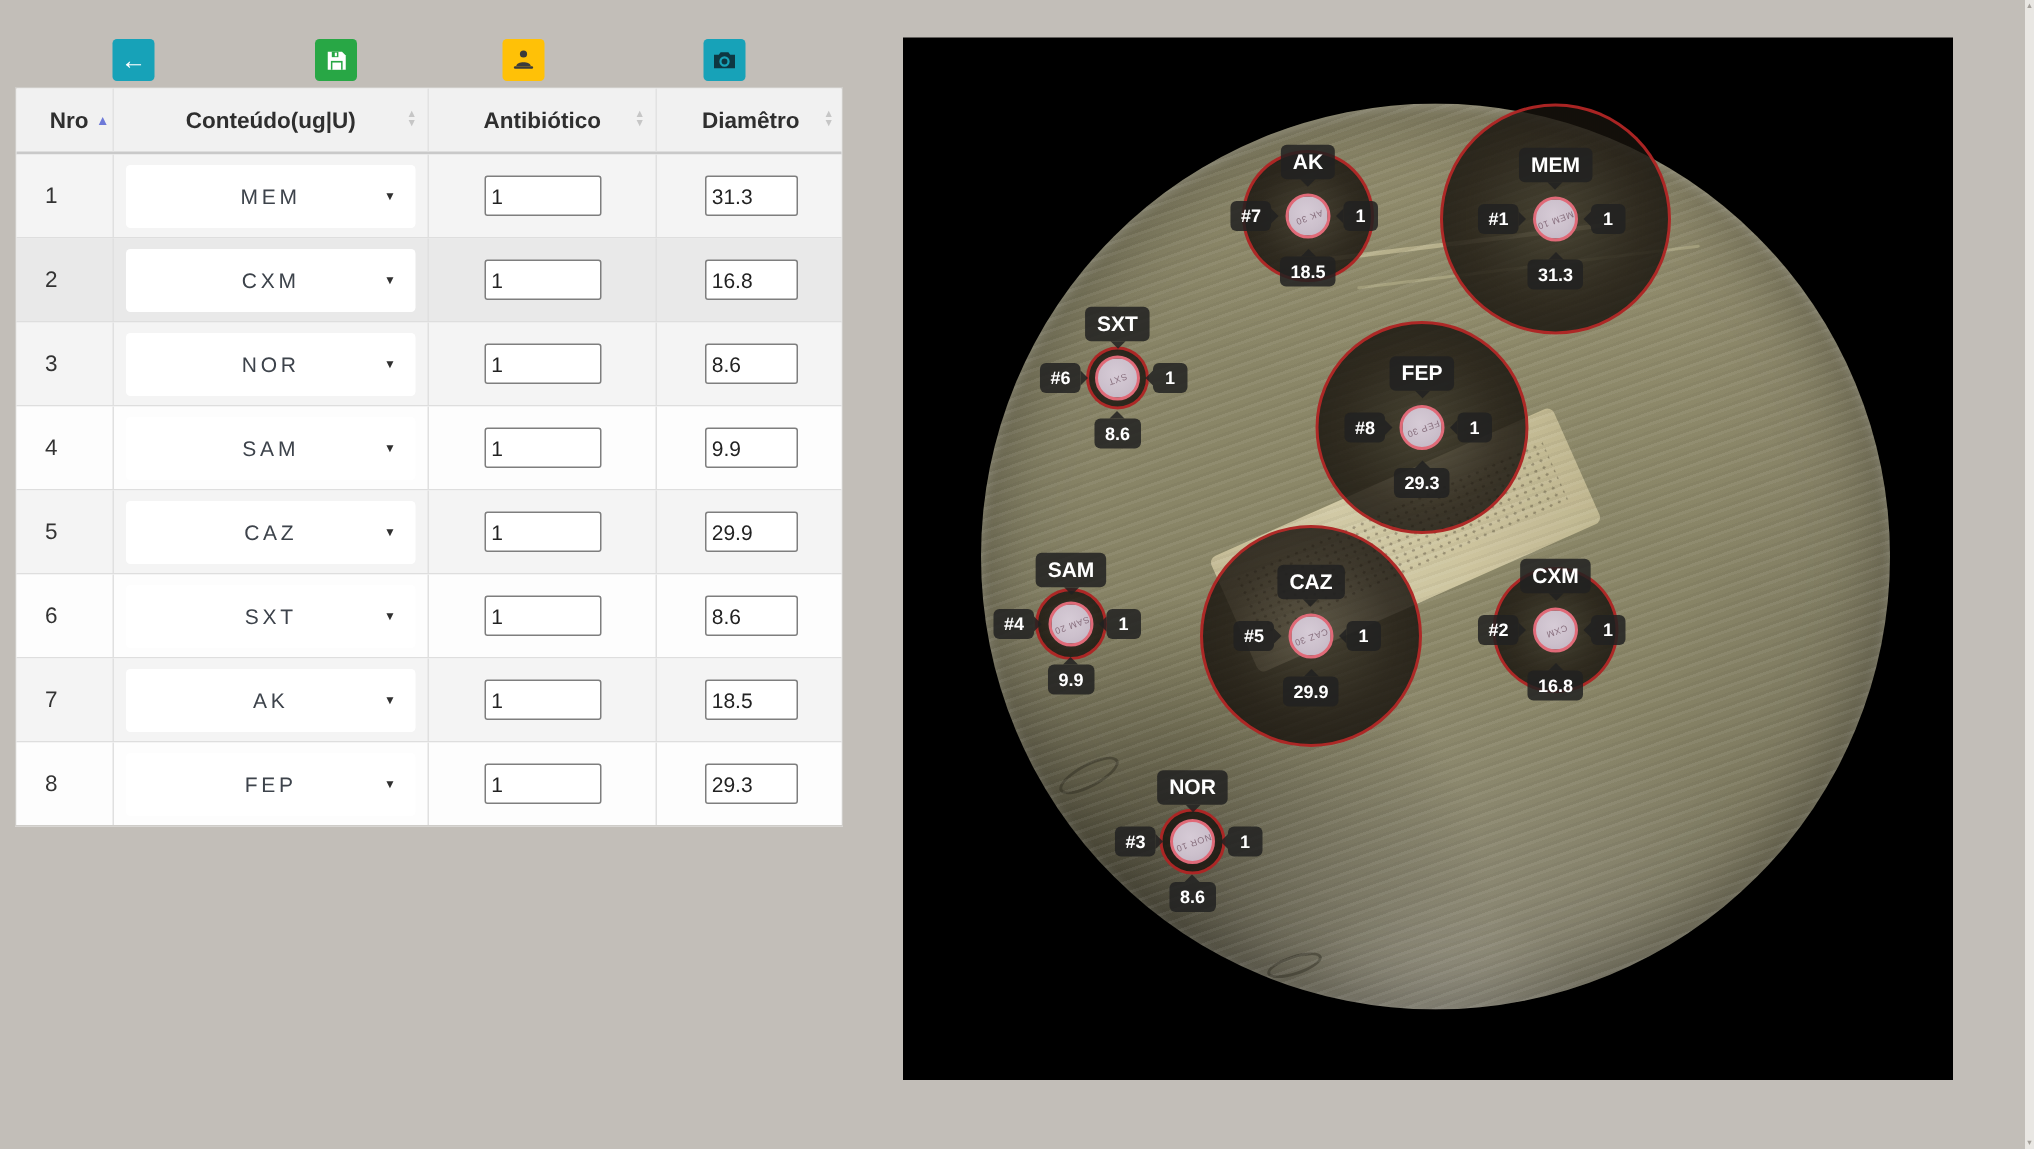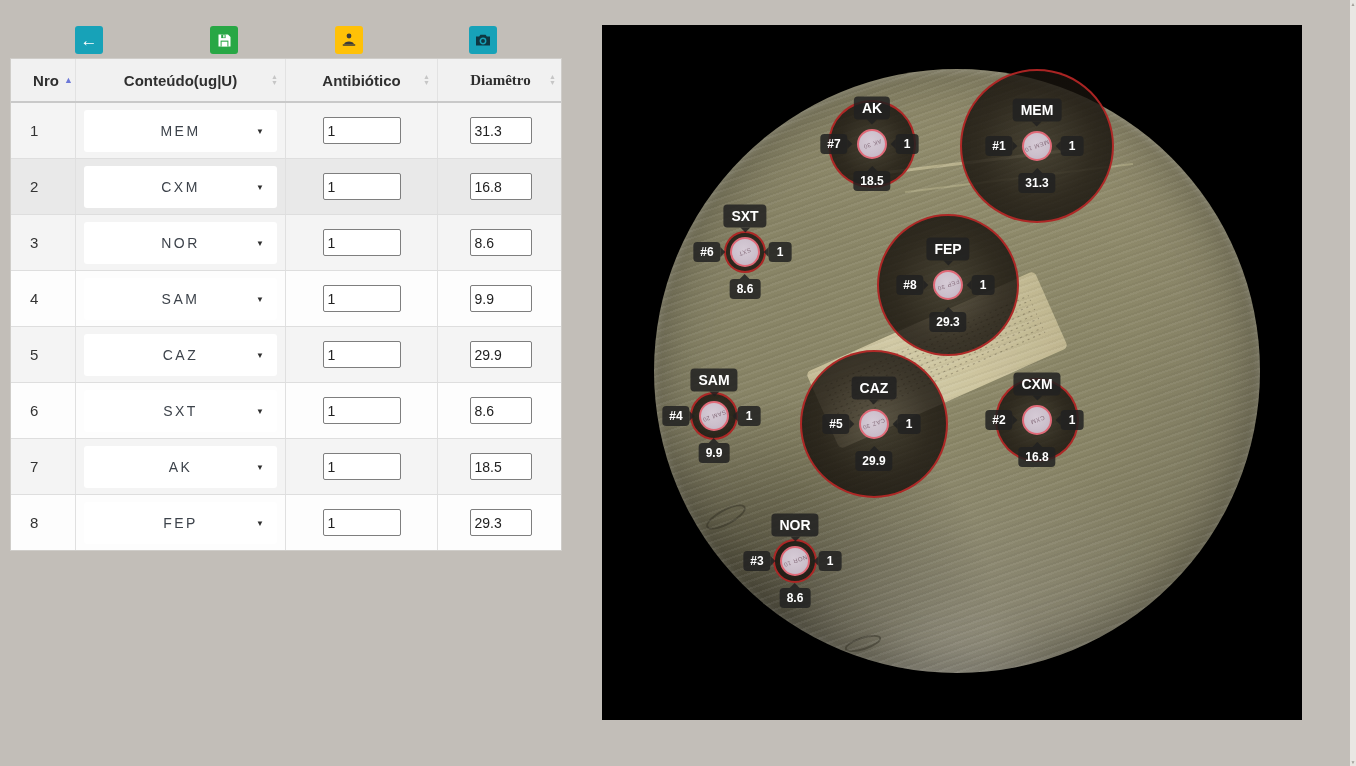--- a/index.html
+++ b/index.html
@@ -26,21 +26,21 @@
     border:1px solid #cfcdc9;box-sizing:border-box;
   }
   .thead{
     display:grid;grid-template-columns:65px 210px 152px 125px;
     background:#f1f1f1;height:42px;border-bottom:2px solid #c9c9c9;
   }
   .th{
     position:relative;display:flex;align-items:center;justify-content:center;
     font-size:15px;font-weight:bold;color:#2f2f2f;border-right:1px solid #e2e2e2;
   }
-  .th:last-child{border-right:none;font-family:Liberation Serif, serif;}
+  .th:last-child{border-right:none;}
   .th.first{justify-content:center;padding-left:20px;}
   .sort-asc{color:#6d79d8;font-size:9px;margin-left:5px;}
   .sort-both{
     position:absolute;right:7px;top:50%;transform:translateY(-50%);
     display:flex;flex-direction:column;color:#c6c6c6;font-size:7px;line-height:6px;
   }
   .trow{
     display:grid;grid-template-columns:65px 210px 152px 125px;height:55px;
     border-bottom:1px solid #dedede;background:#fdfdfd;
   }

